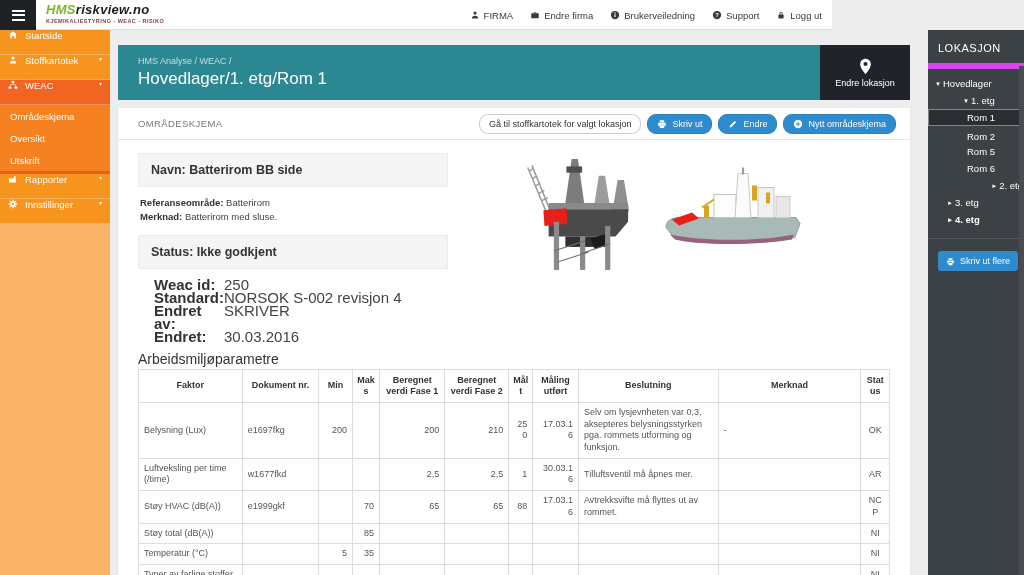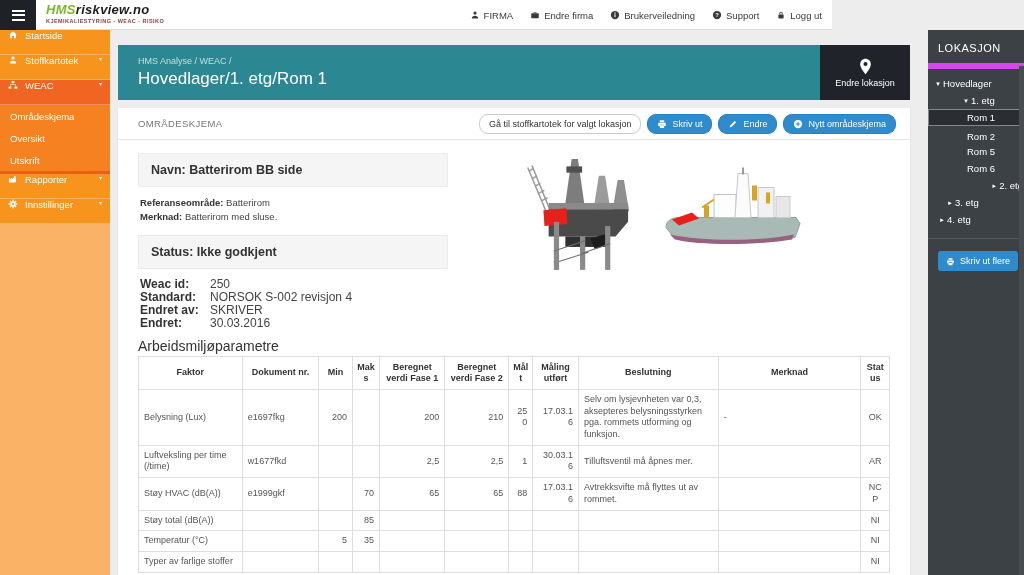--- a/index.html
+++ b/index.html
@@ -62,21 +62,21 @@
   .btn{display:flex;align-items:center;gap:5px;font-size:9px;padding:4px 9px;border-radius:9px;cursor:pointer;white-space:nowrap;}
   .btn-light{background:#fff;border:1px solid #ccc;color:#333;}
   .btn-blue{background:var(--blue);border:1px solid #2a7fbc;color:#fff;}
   .btn .ic{width:10px;height:10px;}
   .card-body{padding:0 20px;}
   .panel{width:310px;background:#F5F5F5;border:1px solid #ECECEC;padding:9px 12px;font-size:12.5px;font-weight:bold;color:#333;}
   .panel.p1{margin-top:13px;}
   .panel.p2{margin-top:11px;}
   .kv{margin:9px 2px 0;font-size:9.5px;line-height:1.45;color:#444;}
   .kv b{color:#333;}
-  .meta{margin:9px 2px 0;font-size:12px;line-height:13px;}
+  .meta{margin:9px 16px 0;font-size:15px;line-height:13px;}
   .meta .mrow{display:flex;}
   .meta .ml{width:70px;font-weight:bold;color:#333;}
   .meta .mv{color:#444;}
   h2.sec{font-size:14px;font-weight:400;color:#333;margin:8px 0 2px;}
   .illus{position:absolute;left:398px;top:44px;width:300px;height:125px;display:flex;align-items:center;gap:14px;}
 
   
   table{width:100%;border-collapse:collapse;table-layout:fixed;}
   th,td{border:1px solid #DDD;font-size:9px;padding:4px 5px;vertical-align:middle;word-wrap:break-word;}
   th{font-weight:bold;color:#333;text-align:center;line-height:1.25;padding:5px 3px;}
@@ -479,21 +479,21 @@
         <span>Rom 6</span>
       </div>
       <div class="tree-row" style="padding-left: 16px; justify-content: flex-end;">
         <span class="caret">▸</span>
         <span>2. etg</span>
       </div>
       <div class="tree-row" style="padding-left: 16px;">
         <span class="caret">▸</span>
         <span>3. etg</span>
       </div>
-      <div class="tree-row" style="padding-left: 8px;">
+      <div class="tree-row" style="padding-left: 16px; font-weight: bold;">
         <span class="caret">▸</span>
         <span>4. etg</span>
       </div>
     </div>
   <div class="div2"></div>
   <div class="btn-print-more">
     <span class="ic">
         <svg viewBox="0 0 16 16">
           <path d="M4.5 2h7v3h-7zM2 6h12v5h-2.5V9h-7v2H2zM4.5 10h7v4.5h-7z"></path>
         </svg>

